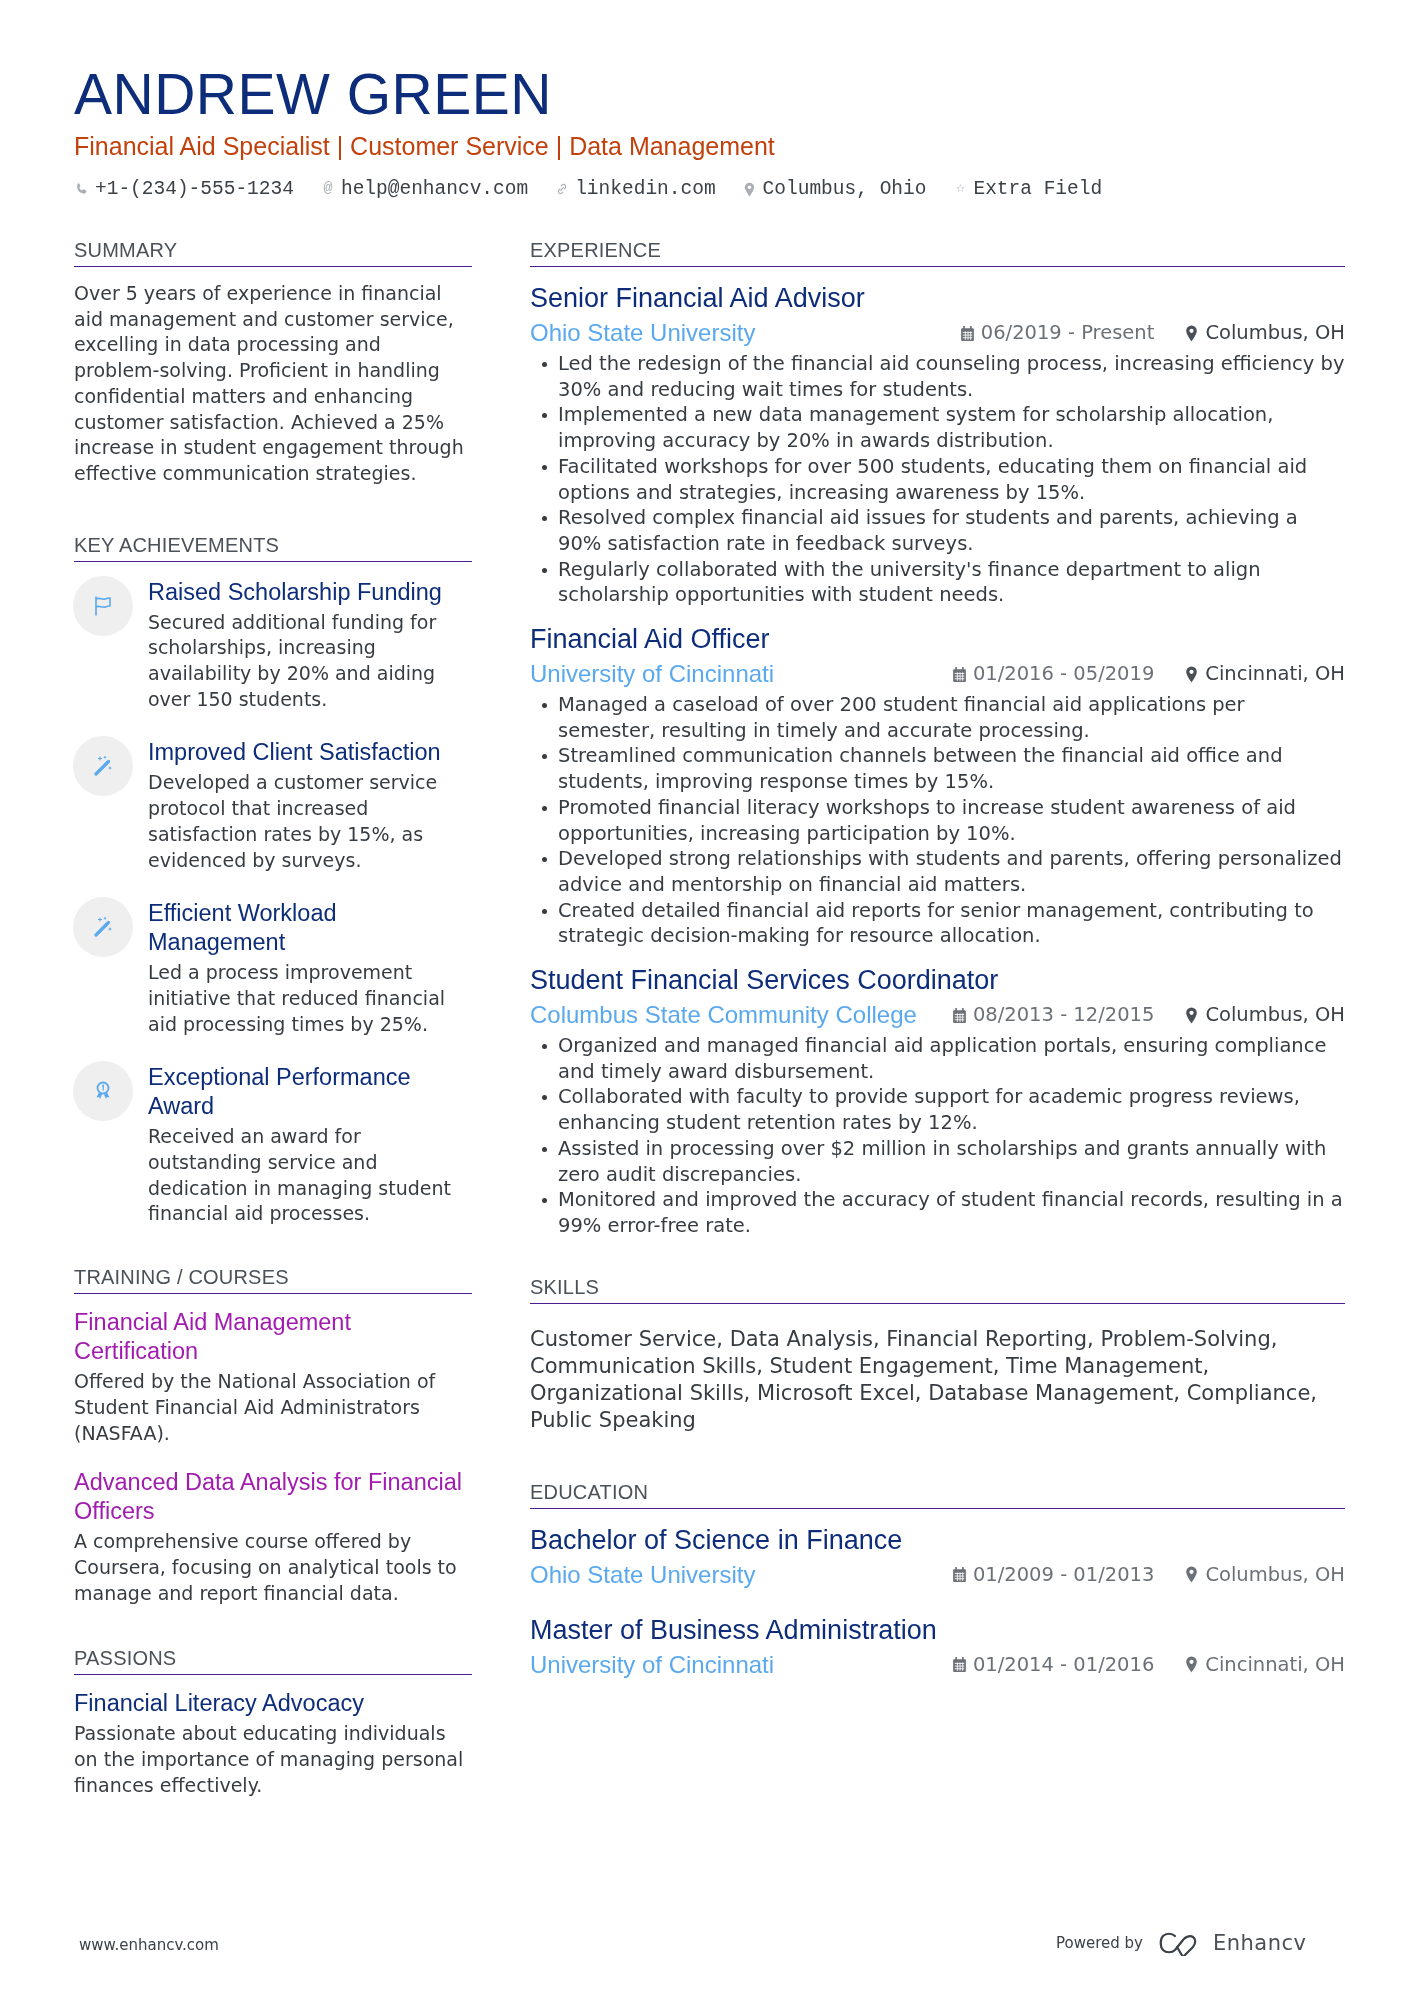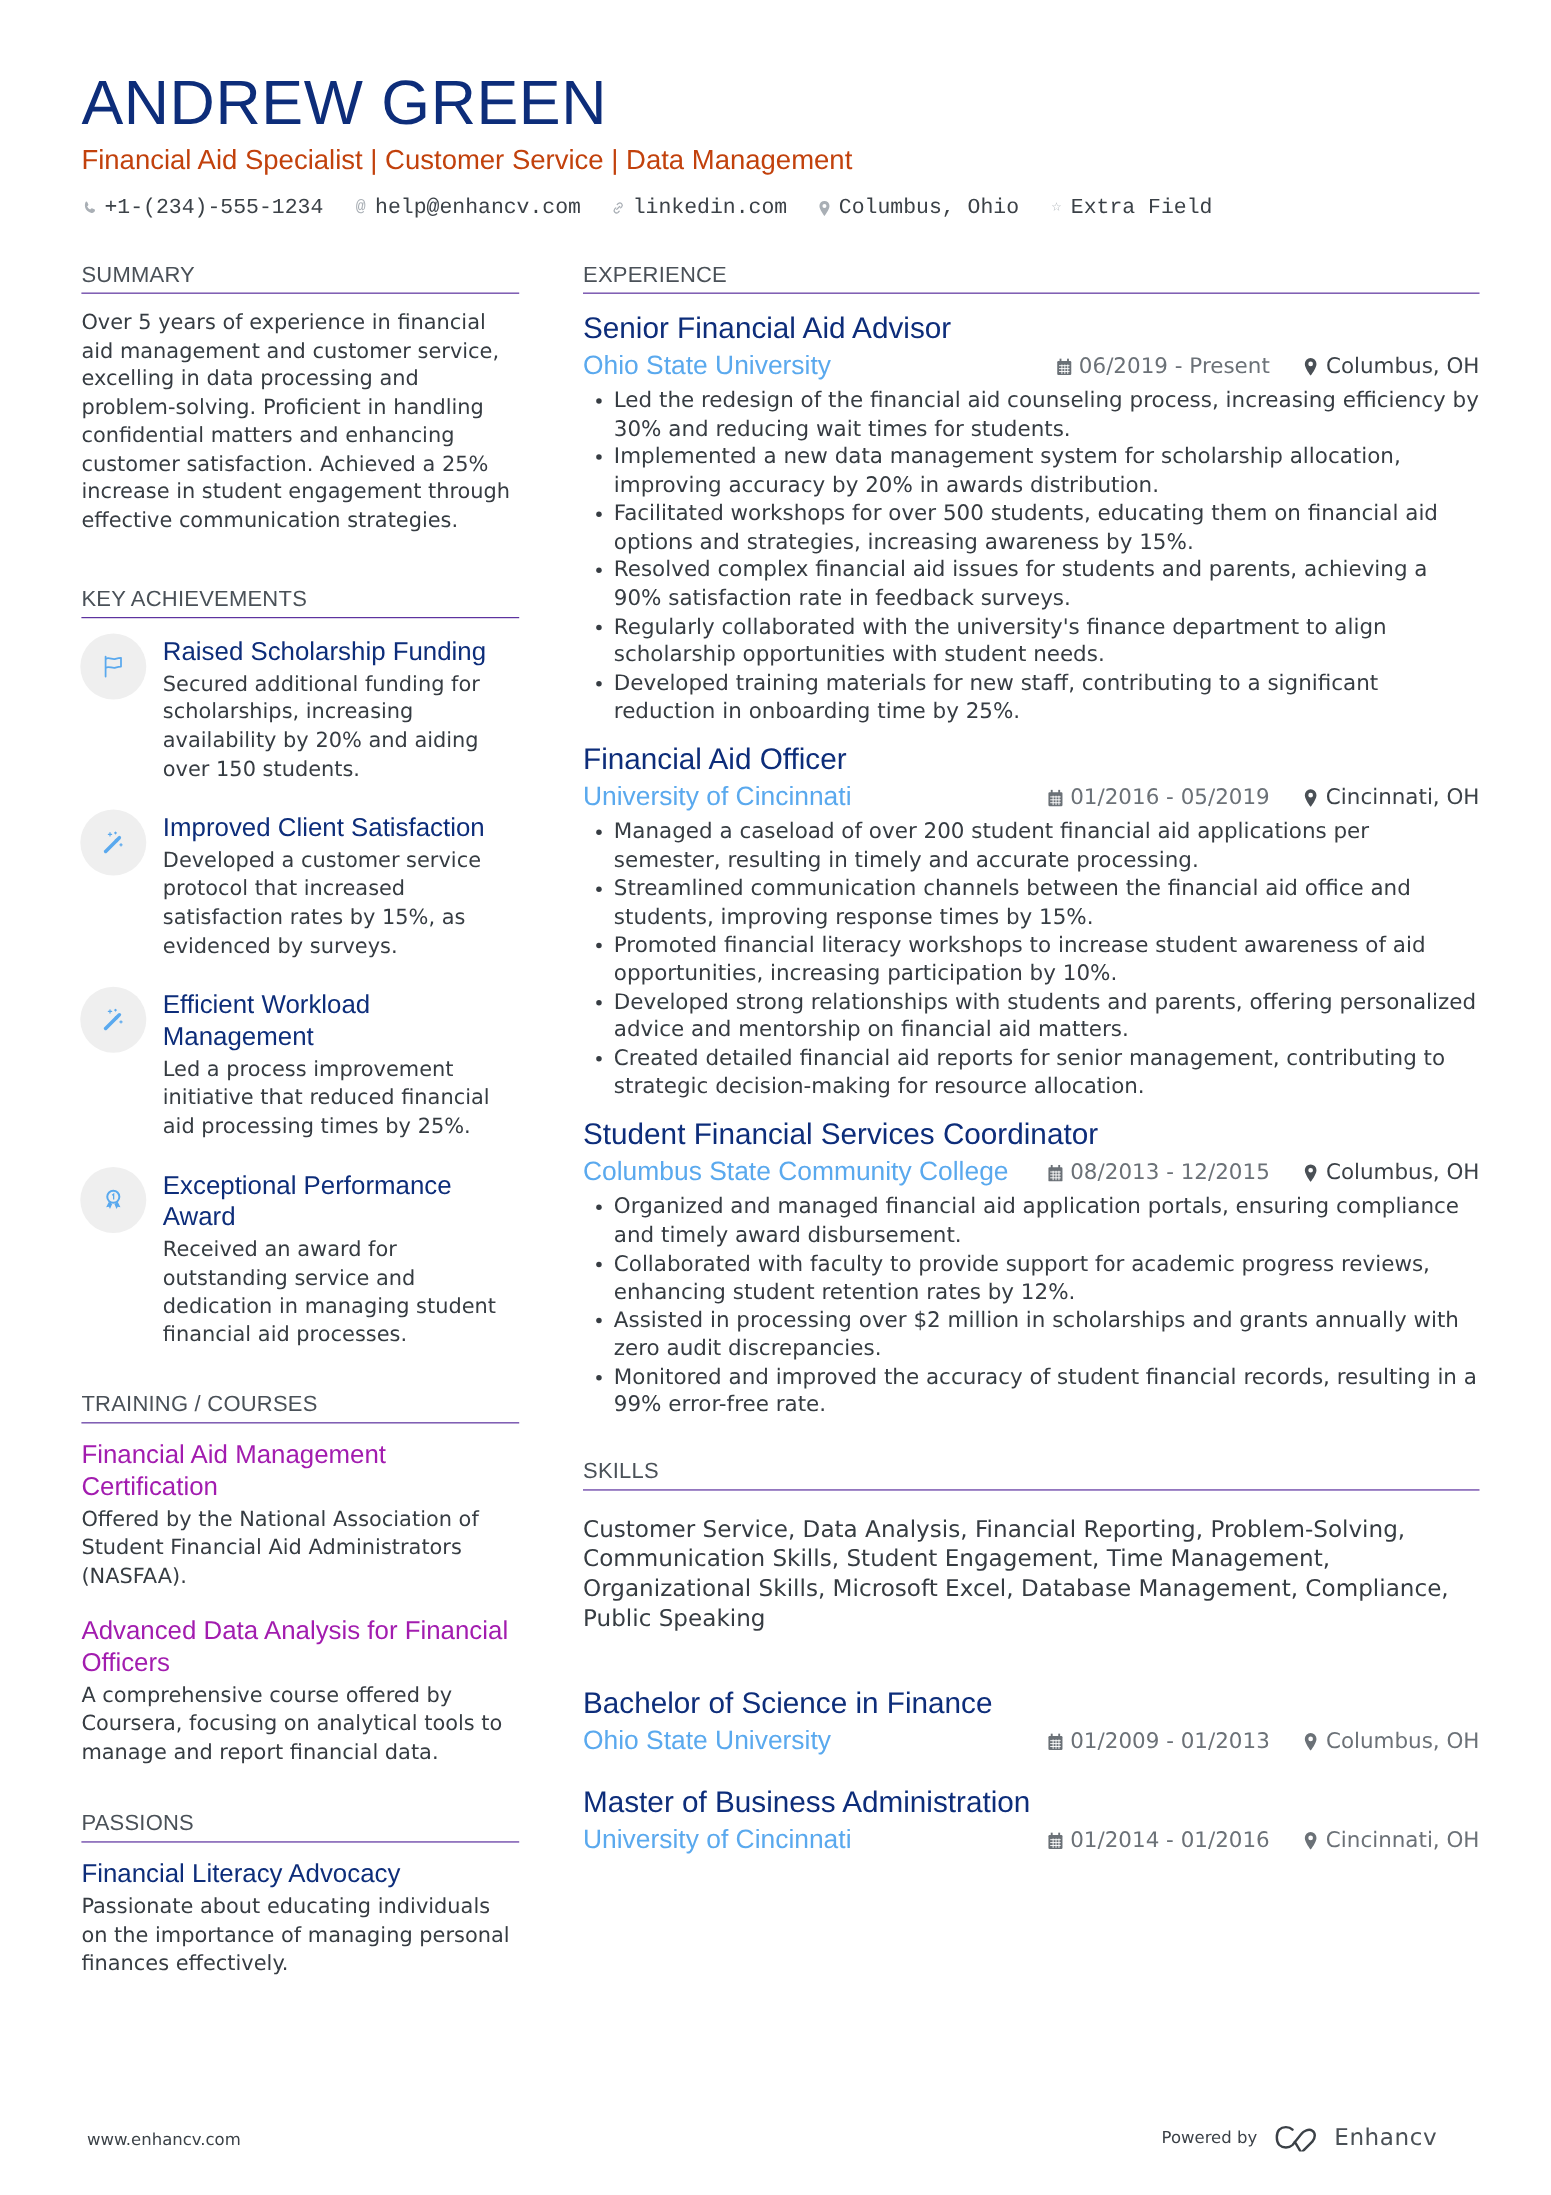--- a/index.html
+++ b/index.html
@@ -213,21 +213,20 @@
             <span>Columbus, OH</span>
           </span>
         </div>
       </div>
       <ul class="bullets">
         <li>Led the redesign of the financial aid counseling process, increasing efficiency by 30% and reducing wait times for students.</li>
         <li>Implemented a new data management system for scholarship allocation, improving accuracy by 20% in awards distribution.</li>
         <li>Facilitated workshops for over 500 students, educating them on financial aid options and strategies, increasing awareness by 15%.</li>
         <li>Resolved complex financial aid issues for students and parents, achieving a 90% satisfaction rate in feedback surveys.</li>
         <li>Regularly collaborated with the university's finance department to align scholarship opportunities with student needs.</li>
-        <li>Developed training materials for new staff, contributing to a significant reduction in onboarding time by 25%.</li>
       </ul>
     </div>
 
     <div class="job">
       <div class="job-title">Financial Aid Officer</div>
       <div class="job-meta">
         <span class="company">University of Cincinnati</span>
         <div class="meta-right">
           <span class="meta-item meta-date">
             <svg viewBox="0 0 14 16">
@@ -285,20 +284,21 @@
       </ul>
     </div>
   </section>
 
   <section class="skills-sec">
     <div class="sec-title">SKILLS</div>
     <p class="skills-text">Customer Service, Data Analysis, Financial Reporting, Problem-Solving, Communication Skills, Student Engagement, Time Management, Organizational Skills, Microsoft Excel, Database Management, Compliance, Public Speaking</p>
   </section>
 
   <section class="edu-sec">
+    <div class="sec-title">EDUCATION</div>
     <div class="edu">
       <div class="job-title">Bachelor of Science in Finance</div>
       <div class="job-meta">
         <span class="company">Ohio State University</span>
         <div class="meta-right">
           <span class="meta-item meta-date">
             <svg viewBox="0 0 14 16">
                 <rect x="1" y="3" width="12" height="12" rx="1" fill="#6b7177"></rect>
                 <rect x="3" y="1" width="1.6" height="3" fill="#6b7177"></rect>
                 <rect x="9.4" y="1" width="1.6" height="3" fill="#6b7177"></rect>

